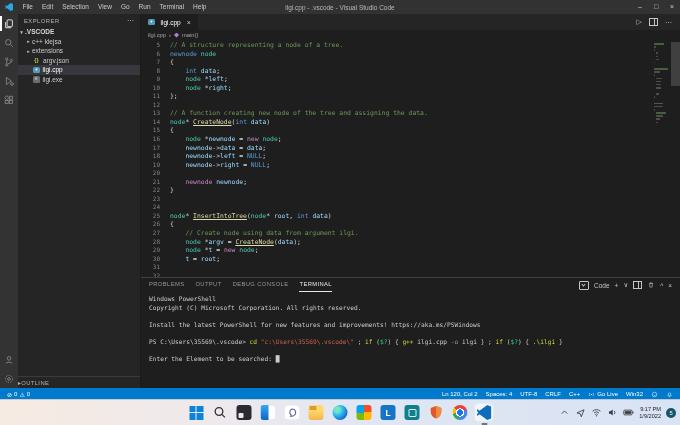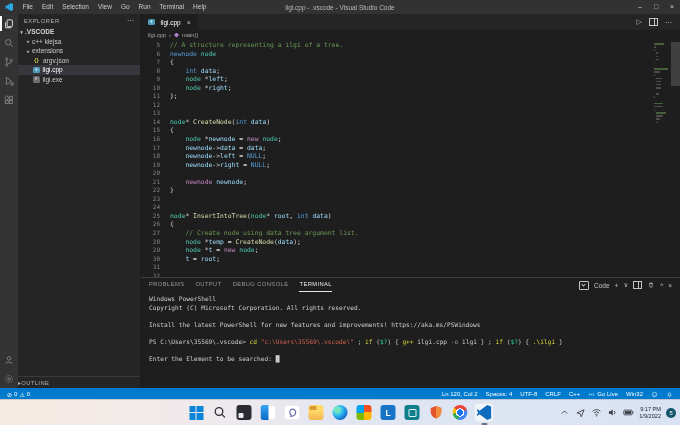--- a/index.html
+++ b/index.html
@@ -46,21 +46,21 @@
   .editor-actions{margin-left:auto;display:flex;align-items:center;gap:7px;padding-right:8px;color:#c5c5c5;font-size:7px;}
   .ea-split{width:7px;height:6px;border:1px solid #c5c5c5;position:relative;}
   .ea-split:before{content:"";position:absolute;left:50%;top:0;bottom:0;width:1px;background:#c5c5c5;}
   .breadcrumb{height:10px;display:flex;align-items:center;gap:3px;padding-left:7px;font-size:5.8px;color:#a9a9a9;flex:none;}
   .bc-sym{width:5px;height:5px;background:#b180d7;clip-path:polygon(50% 0,100% 50%,50% 100%,0 50%);flex:none;}
   .code-area{flex:1;position:relative;background:#1e1e1e;overflow:hidden;font-family:"DejaVu Sans Mono",monospace;}
   .code-lines{position:absolute;left:0;top:1px;right:26px;}
   .crow{display:flex;height:8.55px;line-height:8.55px;font-size:6.4px;white-space:pre;}
   .crow .ln{width:19px;text-align:right;color:#858585;margin-right:10px;flex:none;font-size:6px;}
   .c-cmt{color:#6a9955;} .c-kw{color:#569cd6;} .c-ct{color:#c586c0;} .c-ty{color:#4ec9b0;}
-  .c-fn{color:#dcdcaa;} .c-va{color:#9cdcfe;} .c-pl{color:#d4d4d4;}
+  .c-fn{color:#dcdcaa;text-decoration:underline;} .c-va{color:#9cdcfe;} .c-pl{color:#d4d4d4;}
   .minimap{position:absolute;top:3px;right:11px;width:15px;}
   .mm-line{height:1.6px;margin-bottom:1.55px;background:rgba(205,205,205,.28);border-radius:.5px;}
   .mm-line.mm-cmt{background:rgba(106,153,85,.55);}
   .vscroll{position:absolute;right:0;top:0;bottom:0;width:10px;}
   .vthumb{position:absolute;right:.5px;top:2px;width:9px;height:44px;background:rgba(121,121,121,.38);}
   
   .panel{height:110px;flex:none;border-top:1px solid rgba(128,128,128,.35);background:#1e1e1e;display:flex;flex-direction:column;}
   .panel-header{height:14px;display:flex;align-items:center;padding:0 8px;flex:none;}
   .ptabs{display:flex;gap:11px;font-size:5.8px;letter-spacing:.4px;color:#969696;}
   .ptab{line-height:13px;}
@@ -254,44 +254,44 @@
 
         <div class="breadcrumb">
           <span>ilgi.cpp</span>
           <span>›</span>
           <span class="bc-sym"></span>
           <span>main()</span>
         </div>
 
         <div class="code-area">
           <div class="code-lines" id="code-lines">
-              <div class="crow"><span class="ln">5</span><span class="c-cmt">// A structure representing a ilgi of a tree.</span></div>
+              <div class="crow"><span class="ln">5</span><span class="c-cmt">// A structure representing a node of a tree.</span></div>
               <div class="crow"><span class="ln">6</span><span class="c-kw">newnode</span><span class="c-pl"> </span><span class="c-ty">node</span></div>
               <div class="crow"><span class="ln">7</span><span class="c-pl">{</span></div>
               <div class="crow"><span class="ln">8</span><span class="c-pl">    </span><span class="c-kw">int</span><span class="c-pl"> </span><span class="c-va">data</span><span class="c-pl">;</span></div>
               <div class="crow"><span class="ln">9</span><span class="c-pl">    </span><span class="c-ty">node</span><span class="c-pl"> *</span><span class="c-va">left</span><span class="c-pl">;</span></div>
               <div class="crow"><span class="ln">10</span><span class="c-pl">    </span><span class="c-ty">node</span><span class="c-pl"> *</span><span class="c-va">right</span><span class="c-pl">;</span></div>
               <div class="crow"><span class="ln">11</span><span class="c-pl">};</span></div>
               <div class="crow"><span class="ln">12</span></div>
-              <div class="crow"><span class="ln">13</span></div>
+              <div class="crow"><span class="ln">13</span><span class="c-cmt">// A function creating new node of the tree and assigning the data.</span></div>
               <div class="crow"><span class="ln">14</span><span class="c-ty">node</span><span class="c-pl">* </span><span class="c-fn">CreateNode</span><span class="c-pl">(</span><span class="c-kw">int</span><span class="c-pl"> </span><span class="c-va">data</span><span class="c-pl">)</span></div>
               <div class="crow"><span class="ln">15</span><span class="c-pl">{</span></div>
               <div class="crow"><span class="ln">16</span><span class="c-pl">    </span><span class="c-ty">node</span><span class="c-pl"> *</span><span class="c-va">newnode</span><span class="c-pl"> = </span><span class="c-ct">new</span><span class="c-pl"> </span><span class="c-ty">node</span><span class="c-pl">;</span></div>
               <div class="crow"><span class="ln">17</span><span class="c-pl">    </span><span class="c-va">newnode</span><span class="c-pl">-&gt;</span><span class="c-va">data</span><span class="c-pl"> = </span><span class="c-va">data</span><span class="c-pl">;</span></div>
               <div class="crow"><span class="ln">18</span><span class="c-pl">    </span><span class="c-va">newnode</span><span class="c-pl">-&gt;</span><span class="c-va">left</span><span class="c-pl"> = </span><span class="c-kw">NULL</span><span class="c-pl">;</span></div>
               <div class="crow"><span class="ln">19</span><span class="c-pl">    </span><span class="c-va">newnode</span><span class="c-pl">-&gt;</span><span class="c-va">right</span><span class="c-pl"> = </span><span class="c-kw">NULL</span><span class="c-pl">;</span></div>
               <div class="crow"><span class="ln">20</span></div>
               <div class="crow"><span class="ln">21</span><span class="c-pl">    </span><span class="c-ct">newnode</span><span class="c-pl"> </span><span class="c-va">newnode</span><span class="c-pl">;</span></div>
               <div class="crow"><span class="ln">22</span><span class="c-pl">}</span></div>
               <div class="crow"><span class="ln">23</span></div>
               <div class="crow"><span class="ln">24</span></div>
               <div class="crow"><span class="ln">25</span><span class="c-ty">node</span><span class="c-pl">* </span><span class="c-fn">InsertIntoTree</span><span class="c-pl">(</span><span class="c-ty">node</span><span class="c-pl">* </span><span class="c-va">root</span><span class="c-pl">, </span><span class="c-kw">int</span><span class="c-pl"> </span><span class="c-va">data</span><span class="c-pl">)</span></div>
               <div class="crow"><span class="ln">26</span><span class="c-pl">{</span></div>
-              <div class="crow"><span class="ln">27</span><span class="c-pl">    </span><span class="c-cmt">// Create node using data tree argument list.</span></div>
-              <div class="crow"><span class="ln">28</span><span class="c-pl">    </span><span class="c-ty">node</span><span class="c-pl"> *</span><span class="c-va">temp</span><span class="c-pl"> = </span><span class="c-fn">CreateNode</span><span class="c-pl">(</span><span class="c-va">data</span><span class="c-pl">);</span></div>
+              <div class="crow"><span class="ln">27</span><span class="c-pl">    </span><span class="c-cmt">// Create node using data from argument ilgi.</span></div>
+              <div class="crow"><span class="ln">28</span><span class="c-pl">    </span><span class="c-ty">node</span><span class="c-pl"> *</span><span class="c-va">argv</span><span class="c-pl"> = </span><span class="c-fn">CreateNode</span><span class="c-pl">(</span><span class="c-va">data</span><span class="c-pl">);</span></div>
               <div class="crow"><span class="ln">29</span><span class="c-pl">    </span><span class="c-ty">node</span><span class="c-pl"> *</span><span class="c-va">t</span><span class="c-pl"> = </span><span class="c-ct">new</span><span class="c-pl"> </span><span class="c-ty">node</span><span class="c-pl">;</span></div>
               <div class="crow"><span class="ln">30</span><span class="c-pl">    </span><span class="c-va">t</span><span class="c-pl"> = </span><span class="c-va">root</span><span class="c-pl">;</span></div>
               <div class="crow"><span class="ln">31</span></div>
               <div class="crow"><span class="ln">32</span></div>
             </div>
           <div class="minimap" id="minimap">
               <div class="mm-line mm-cmt" style="margin-left: 0px; width: 9.9px;"></div>
               <div class="mm-line" style="margin-left: 0px; width: 2.42px;"></div>
               <div class="mm-line" style="margin-left: 0px; width: 0.22px;"></div>
               <div class="mm-line" style="margin-left: 2px; width: 1.98px;"></div>

